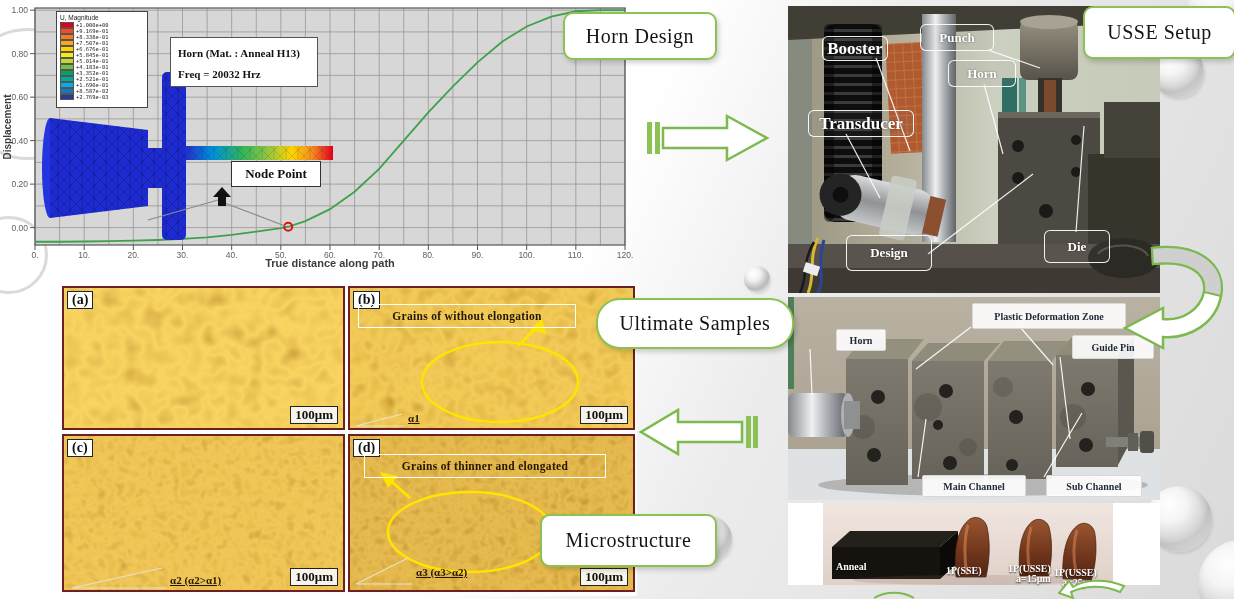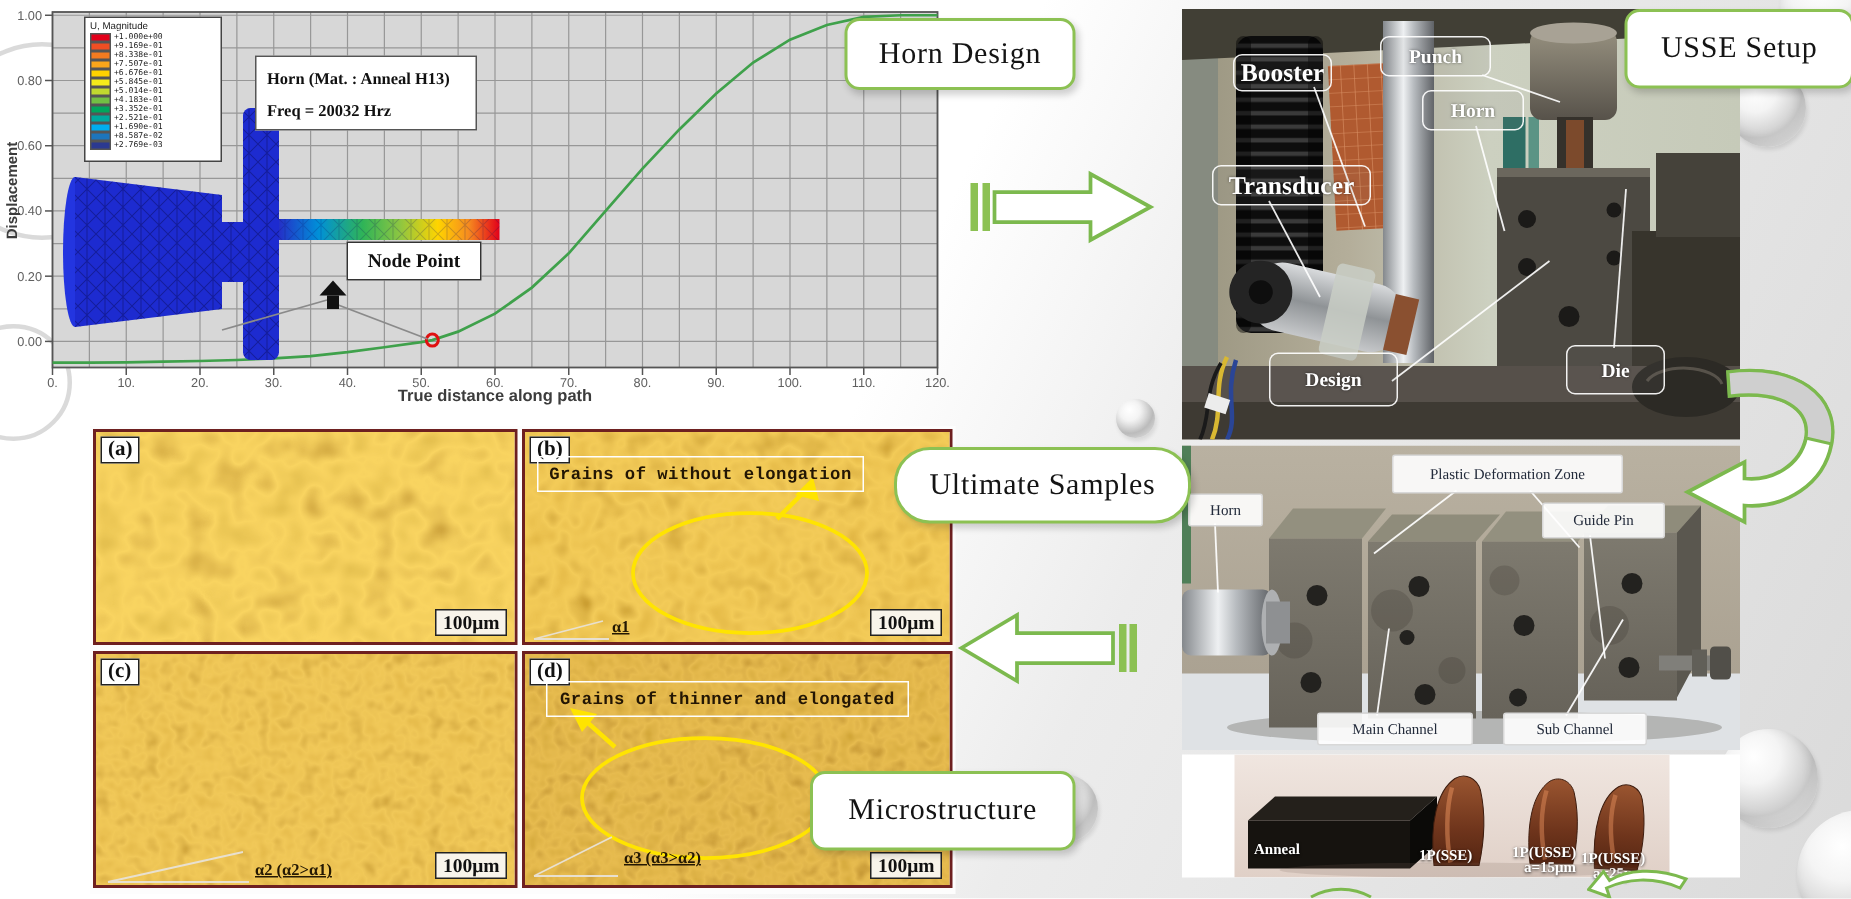--- a/index.html
+++ b/index.html
@@ -41,33 +41,33 @@
   .node-arrow{position:absolute;left:213px;top:187px;width:0;height:0;z-index:5;
     border-left:9px solid transparent;border-right:9px solid transparent;border-bottom:10px solid #111;}
   .node-arrow::after{content:"";position:absolute;left:-4px;top:10px;width:8px;height:9px;background:#111;}
 
   
   .plabel{position:absolute;display:flex;align-items:center;justify-content:center;color:#fff;
     font-weight:bold;border:1.5px solid rgba(255,255,255,0.92);border-radius:6px;z-index:12;
     background:rgba(130,130,130,0.10);text-shadow:0 0 2px rgba(0,0,0,0.55);}
   
   .slabel{position:absolute;display:flex;align-items:center;justify-content:center;color:#222a3a;
-    font-weight:normal;background:rgba(255,255,255,0.90);border:1px solid #d8d8d8;border-radius:2px;
-    z-index:12;}
+    font-weight:bold;background:rgba(255,255,255,0.90);border:1px solid #d8d8d8;border-radius:2px;
+    z-index:12;margin-left:44px;}
   .photo{position:absolute;z-index:10;}
 
   
   .micro{position:absolute;left:60px;top:284px;width:577px;height:312px;background:#fdfdfd;z-index:8;}
   .panel{position:absolute;border:2px solid #6e2020;box-sizing:border-box;overflow:hidden;}
   .micro-tag{position:absolute;left:3px;top:3px;background:#fff;border:1.3px solid #222;color:#111;
     font-weight:bold;font-size:14px;padding:0 4px;z-index:3;}
   .micro-scale{position:absolute;right:5px;bottom:4px;background:#f8f4ea;border:1.5px solid #222;
     color:#111;font-weight:bold;font-size:13px;padding:0 4px;z-index:3;}
   .micro-anno{position:absolute;border:1.8px solid #fff;color:#231604;font-weight:bold;font-size:11.5px;
-    display:flex;align-items:center;justify-content:center;z-index:3;letter-spacing:0.3px;font-family:Liberation Mono, monospace;}
+    display:flex;align-items:center;justify-content:center;z-index:3;letter-spacing:0.3px;}
   .micro-angle{position:absolute;color:#241803;font-weight:bold;font-size:11px;z-index:3;text-decoration:underline;}
 
   .spec-label{position:absolute;color:#fff;font-weight:bold;font-size:10px;z-index:12;
     text-shadow:0 1px 2px rgba(0,0,0,0.8);white-space:nowrap;}
   .arrow-svg{position:absolute;z-index:15;}
 </style>
 </head>
 <body>
 
 <svg width="0" height="0" style="position:absolute">

